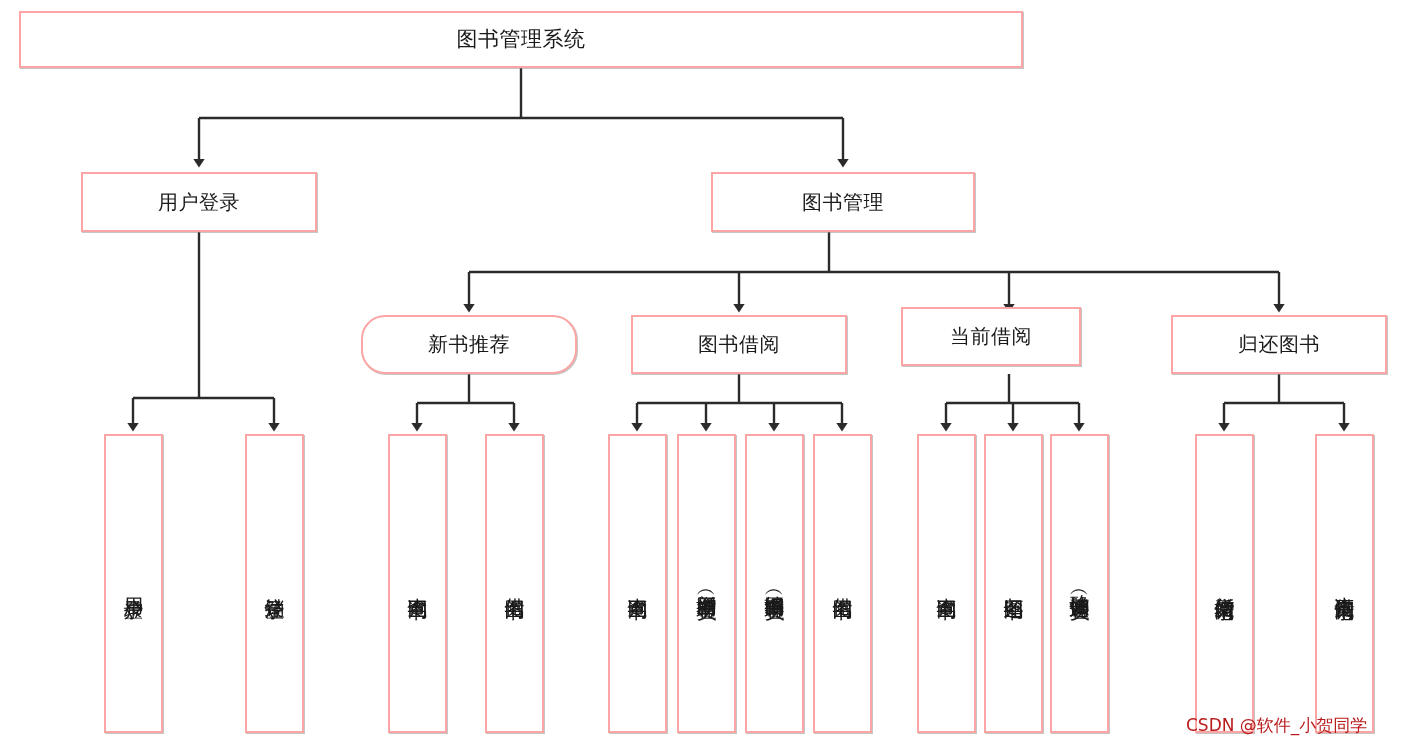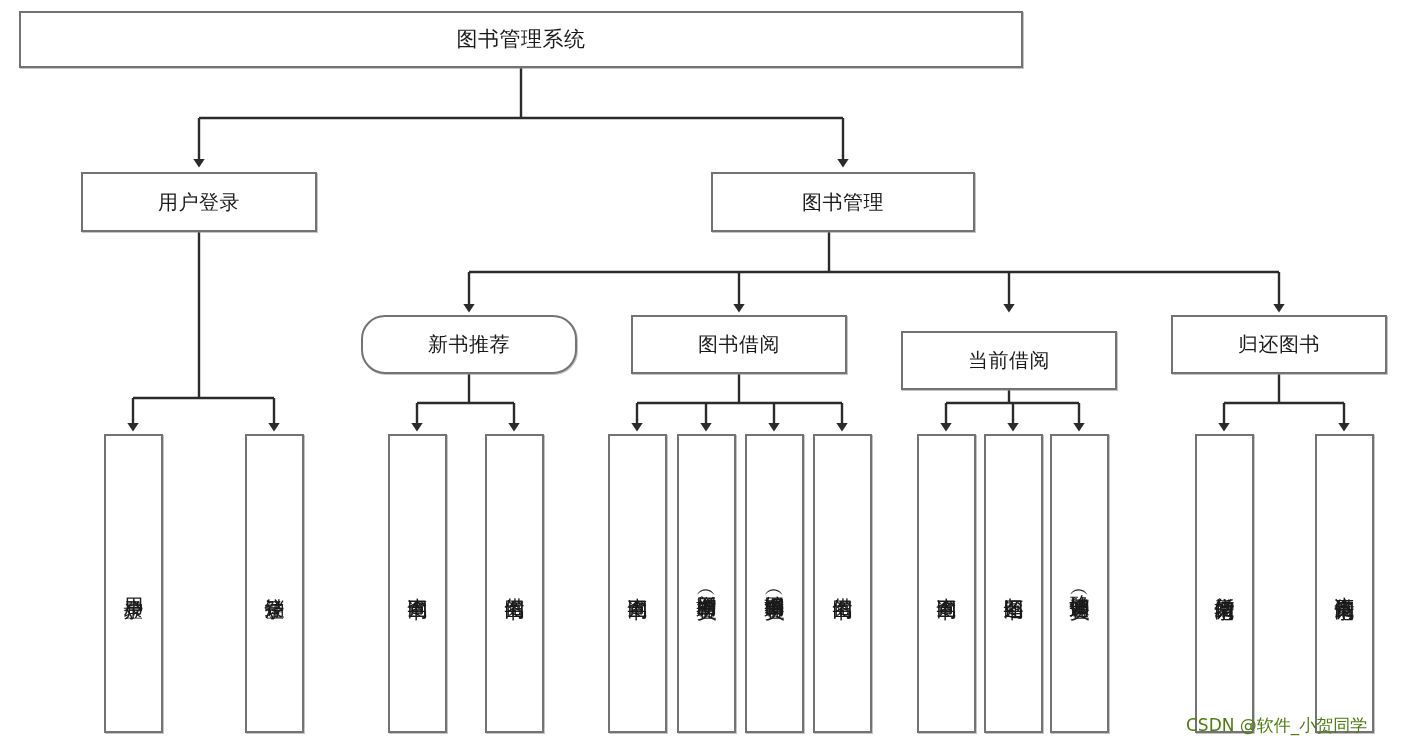--- a/index.html
+++ b/index.html
@@ -23,21 +23,21 @@
     left: 0;
     top: 0;
     width: 1405px;
     height: 747px;
     pointer-events: none;
   }
   .node {
     position: absolute;
     box-sizing: border-box;
     background: #ffffff;
-    border: 2px solid #737373;
+    border: 2px solid #fca5a5;
     box-shadow: 1px 1px 0 rgba(150,150,150,0.55);
     display: flex;
     align-items: center;
     justify-content: center;
     color: #1a1a1a;
   }
   .node .label {
     display: block;
     text-align: center;
     line-height: 1.12;
@@ -62,21 +62,21 @@
     line-height: 1.05;
     letter-spacing: 1px;
     white-space: normal;
     max-height: 100%;
   }
   .watermark {
     position: absolute;
     left: 1186px;
     top: 714px;
     font-size: 17px;
-    color: #4d7c0f;
+    color: #b91c1c;
     white-space: nowrap;
     user-select: none;
   }
 </style>
 </head>
 <body>
 
 <div id="canvas">
 
   <svg class="connectors" viewBox="0 0 1405 747" xmlns="http://www.w3.org/2000/svg">
@@ -140,21 +140,21 @@
   <div class="node horiz" style="left:711px; top:172px; width:264px; height:60px;">
     <span class="label">图书管理</span>
   </div>
 
   <div class="node horiz" style="left:361px; top:315px; width:216px; height:59px;border-radius:24px;">
     <span class="label">新书推荐</span>
   </div>
   <div class="node horiz" style="left:631px; top:315px; width:216px; height:59px;">
     <span class="label">图书借阅</span>
   </div>
-  <div class="node horiz" style="left:901px; top:331px; width:216px; height:59px;">
+  <div class="node horiz" style="left:901px; top:307px; width:180px; height:59px;">
     <span class="label">当前借阅</span>
   </div>
   <div class="node horiz" style="left:1171px; top:315px; width:216px; height:59px;">
     <span class="label">归还图书</span>
   </div>
 
   <div class="node vert" style="left:104px; top:434px; width:59px; height:299px;">
     <span class="label">用户登录</span>
   </div>
   <div class="node vert" style="left:245px; top:434px; width:59px; height:299px;">

